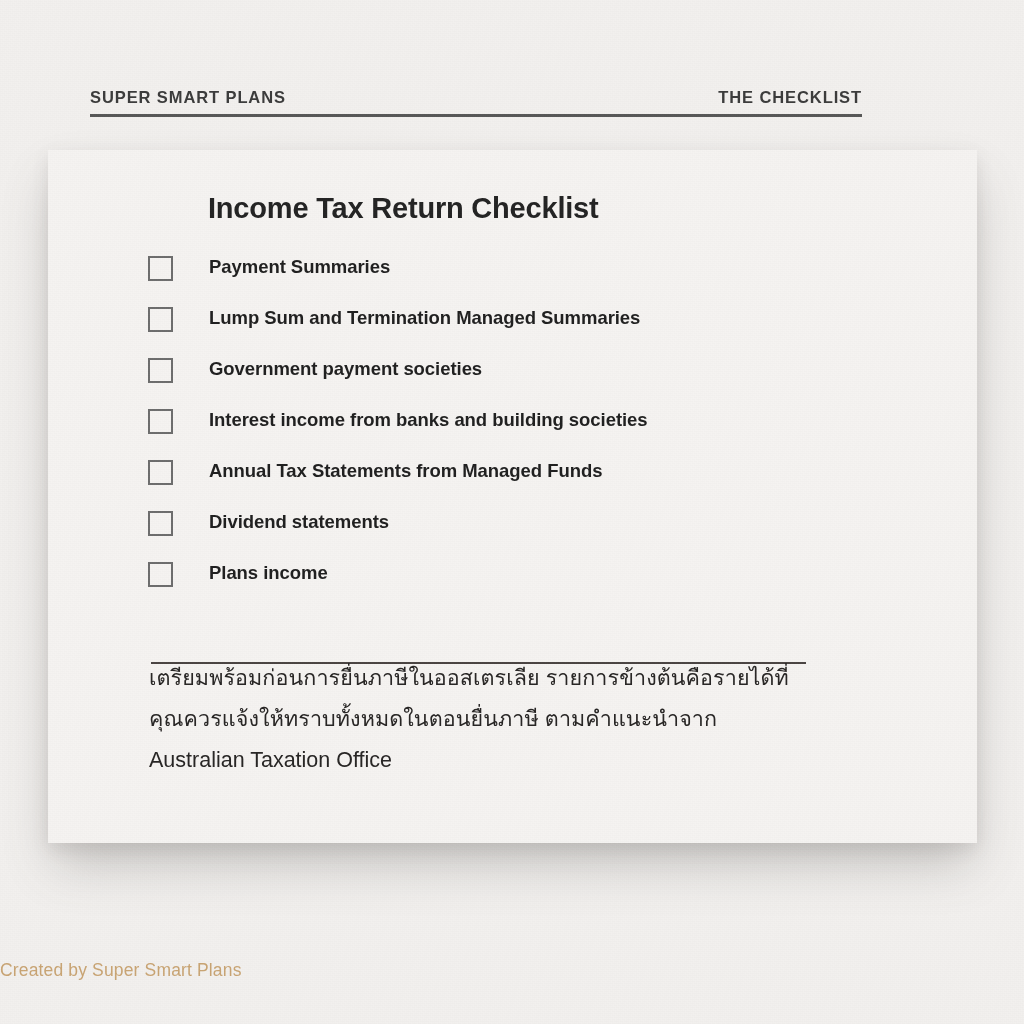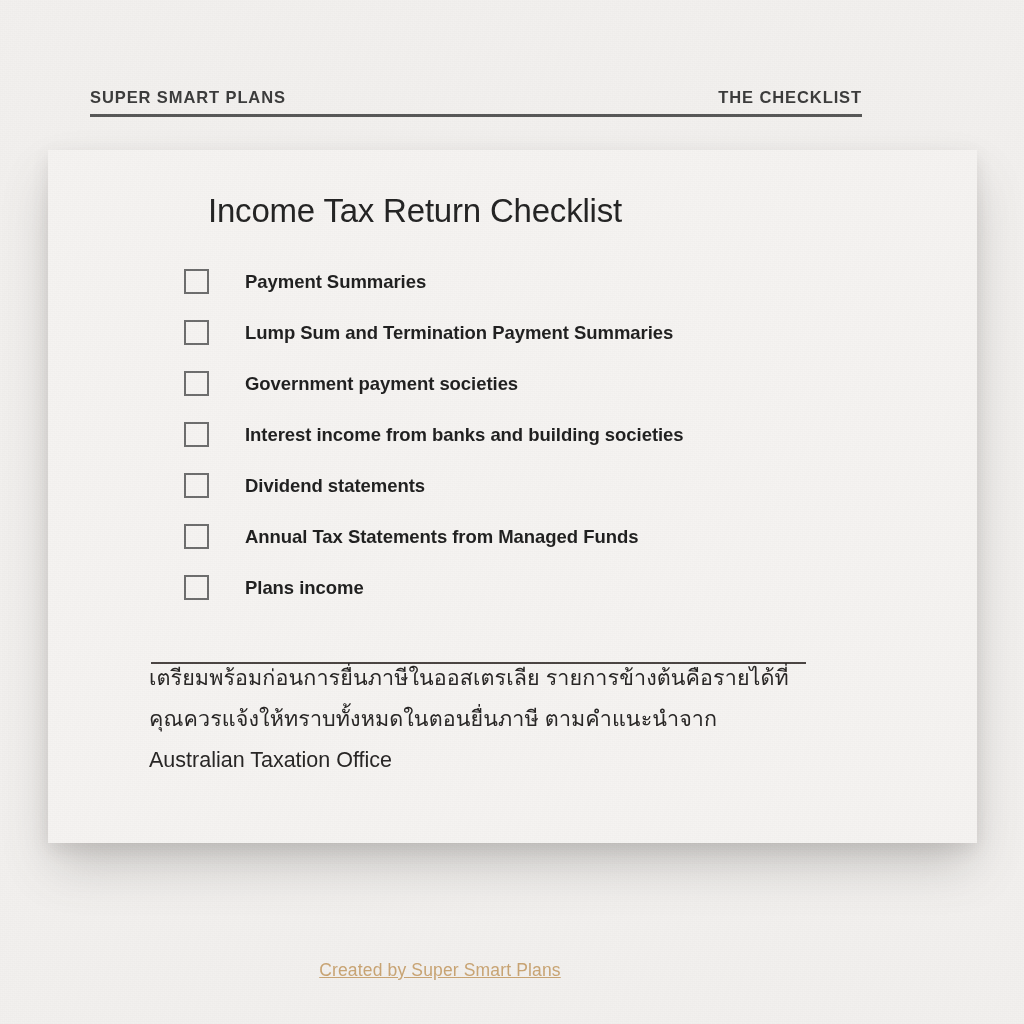--- a/index.html
+++ b/index.html
@@ -74,40 +74,39 @@
     position: relative;
     width: 100%;
     height: 100%;
     padding: 0;
   }
 
   .title {
     position: absolute;
     left: 160px;
     top: 42px;
-    font-size: 33px;
-    font-weight: normal;
+    font-size: 29px;
+    font-weight: bold;
     color: #232323;
     letter-spacing: -.2px;
     white-space: nowrap;
   }
 
   
   .checklist {
     position: absolute;
     left: 100px;
     top: 106px;
     width: 780px;
     list-style: none;
   }
   .check-item {
     display: flex;
-    align-items: center;
+    align-items: flex-start;
     height: 51px;
-    margin-left: 36px;
   }
   .checkbox {
     width: 25px;
     height: 25px;
     min-width: 25px;
     border: 2.5px solid #6d6d6d;
     background: transparent;
     margin-right: 0;
   }
   .check-label {
@@ -142,26 +141,24 @@
   }
   .note-line { white-space: nowrap; }
   .note-line.thai { letter-spacing: .1px; }
 
   
   .footer {
     position: absolute;
     left: 0;
     top: 960px;
     width: 880px;
-    text-align: center;
     font-size: 17.5px;
     color: #c9a473;
     letter-spacing: .15px;
     z-index: 10;
-    text-decoration: underline;
   }
 </style>
 </head>
 <body>
 
 <div class="header">
   <div class="header-row">
     <span>SUPER SMART PLANS</span>
     <span>THE CHECKLIST</span>
   </div>
@@ -173,37 +170,37 @@
 
     <div class="title">Income Tax Return Checklist</div>
 
     <ul class="checklist">
       <li class="check-item">
         <span class="checkbox"></span>
         <span class="check-label">Payment Summaries</span>
       </li>
       <li class="check-item">
         <span class="checkbox"></span>
-        <span class="check-label">Lump Sum and Termination Payment Summaries</span>
+        <span class="check-label">Lump Sum and Termination Managed Summaries</span>
       </li>
       <li class="check-item">
         <span class="checkbox"></span>
         <span class="check-label">Government payment societies</span>
       </li>
       <li class="check-item">
         <span class="checkbox"></span>
         <span class="check-label">Interest income from banks and building societies</span>
       </li>
       <li class="check-item">
         <span class="checkbox"></span>
+        <span class="check-label">Annual Tax Statements from Managed Funds</span>
+      </li>
+      <li class="check-item">
+        <span class="checkbox"></span>
         <span class="check-label">Dividend statements</span>
-      </li>
-      <li class="check-item">
-        <span class="checkbox"></span>
-        <span class="check-label">Annual Tax Statements from Managed Funds</span>
       </li>
       <li class="check-item">
         <span class="checkbox"></span>
         <span class="check-label">Plans income</span>
       </li>
     </ul>
 
     <div class="divider"></div>
 
     <div class="note">

